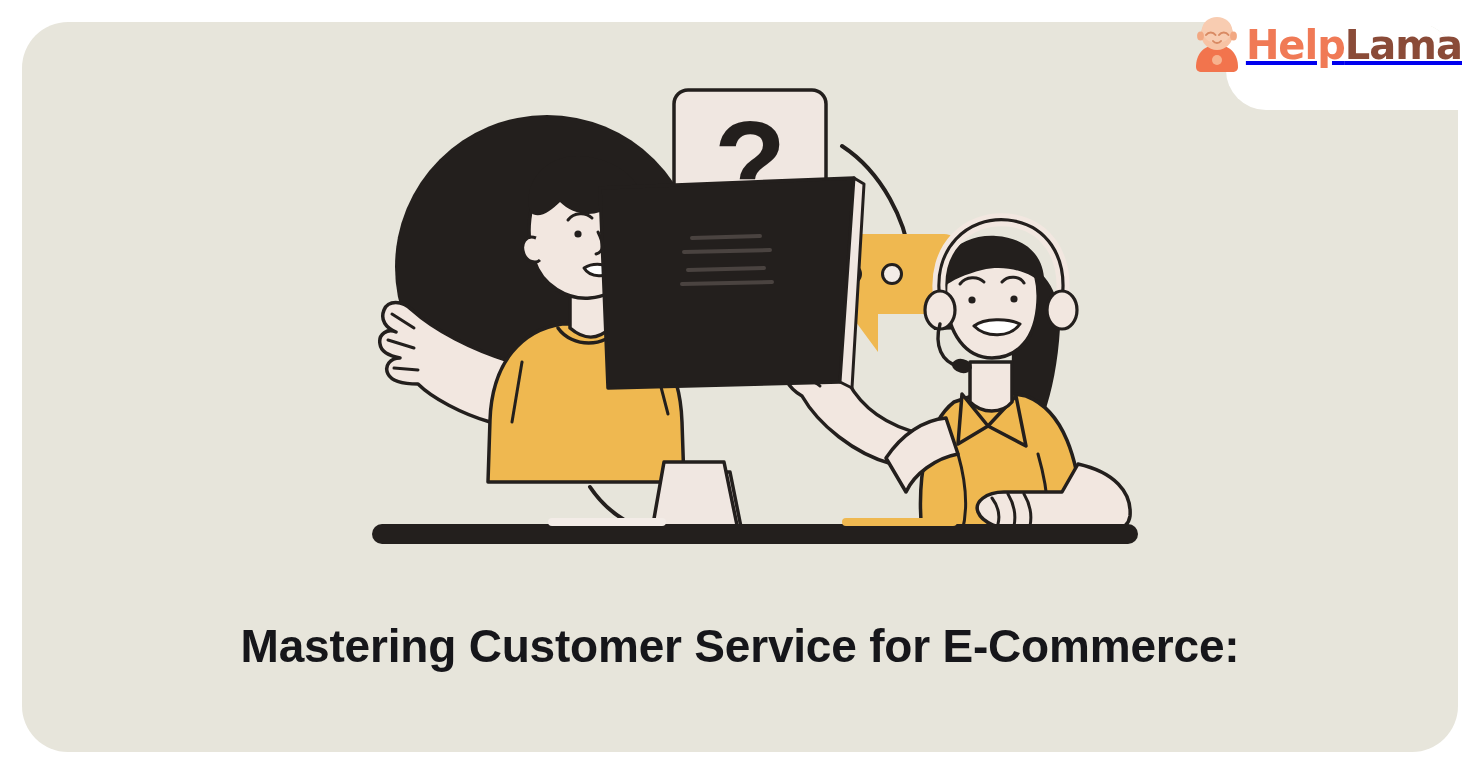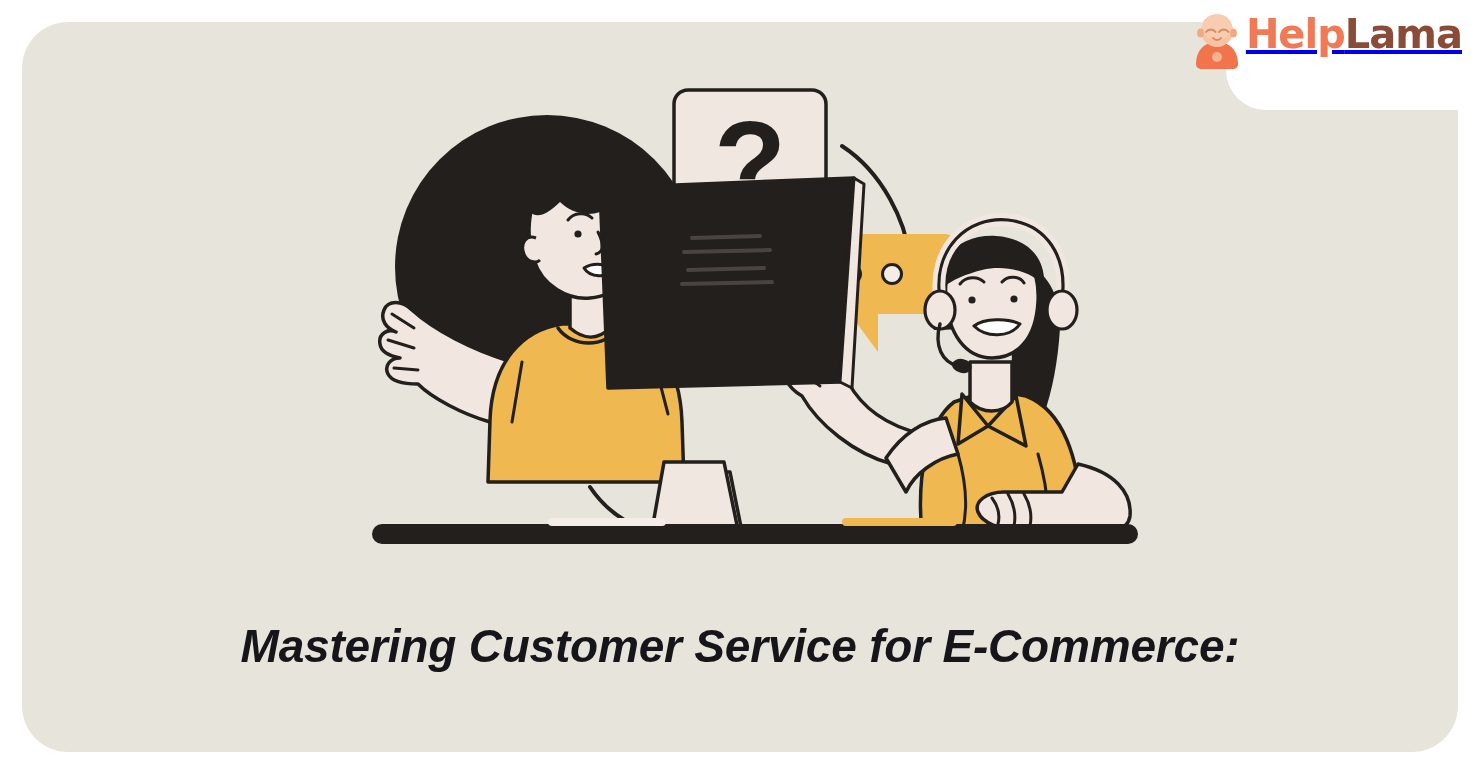--- a/index.html
+++ b/index.html
@@ -56,20 +56,21 @@
     background: #ffffff;
     z-index: 6;
   }
 
   .logo {
     position: absolute;
     right: 18px;
     top: 14px;
     height: 62px;
     display: flex;
+    align-items: center;
     gap: 4px;
     z-index: 8;
   }
   .logo-mark {
     width: 50px;
     height: 56px;
     flex: 0 0 auto;
   }
   .logo-text {
     font-family: "DejaVu Sans", sans-serif;
@@ -99,21 +100,21 @@
     top: 556px;
     width: 1436px;
     text-align: center;
     color: #16161a;
     font-family: "Liberation Sans", sans-serif;
     font-weight: bold;
     font-size: 46px;
     line-height: 74px;
     letter-spacing: -0.2px;
   }
-  .headline .line { display: block; font-style: italic; }
+  .headline .line { display: block; }
 </style>
 </head>
 <body>
 
 <div id="banner">
 
   <div class="card">
 
     <div class="illustration">
       <svg width="800" height="500" viewBox="0 0 800 500" xmlns="http://www.w3.org/2000/svg">

